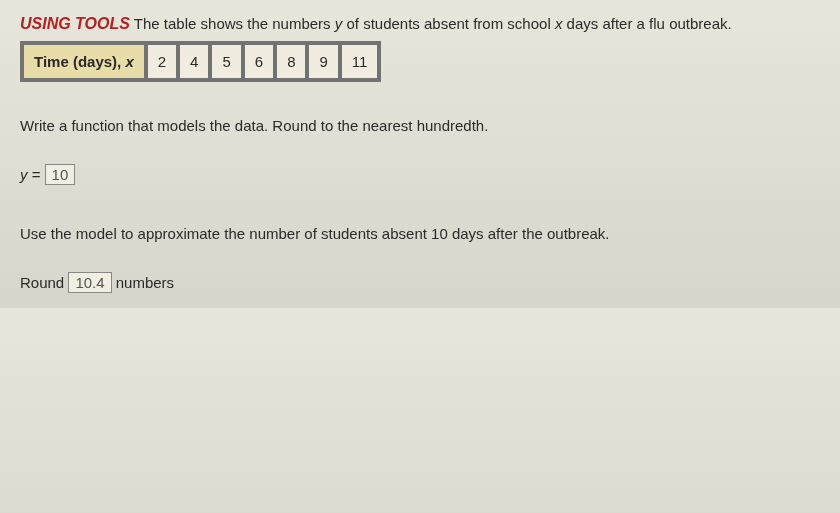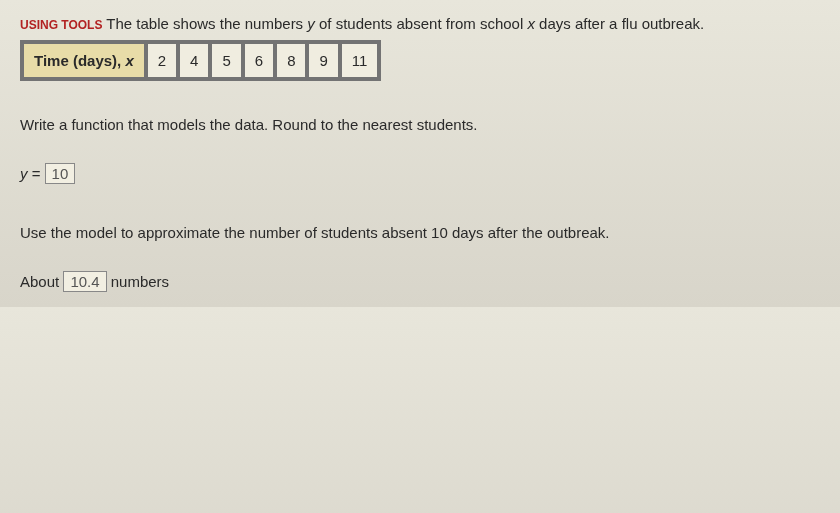--- a/index.html
+++ b/index.html
@@ -8,21 +8,22 @@
       padding: 15px 20px;
       width: 840px;
       background: linear-gradient(180deg, #e8e6db 0%, #d8d5ca 100%);
       font-family: Arial, Helvetica, sans-serif;
       color: #2a2a2a;
       font-size: 15px;
     }
     .heading-label {
       color: #b22222;
       font-weight: bold;
-      font-size: 12px;
+      font-size: 16px;
+      font-style: italic;
     }
     .intro {
       margin-bottom: 8px;
     }
     .italic { font-style: italic; }
     table {
       border-collapse: collapse;
       margin-bottom: 35px;
     }
     td, th {
@@ -73,23 +74,23 @@
     <td>4</td>
     <td>5</td>
     <td>6</td>
     <td>8</td>
     <td>9</td>
     <td>11</td>
   </tr>
 </tbody>
   </table>
 
-<div class="prompt">Write a function that models the data. Round to the nearest students.</div>
+<div class="prompt">Write a function that models the data. Round to the nearest hundredth.</div>
 
 <div class="eqrow">
   <span class="yexpr">y</span><span> = </span><span class="input-box">10</span>
 </div>
 
 <div class="use-model">Use the model to approximate the number of students absent 10 days after the outbreak.</div>
 
 <div>
-  <span>About </span><span class="input-box">10.4</span><span> numbers</span>
+  <span>Round </span><span class="input-box">10.4</span><span> numbers</span>
 </div>
 
 </body></html>

